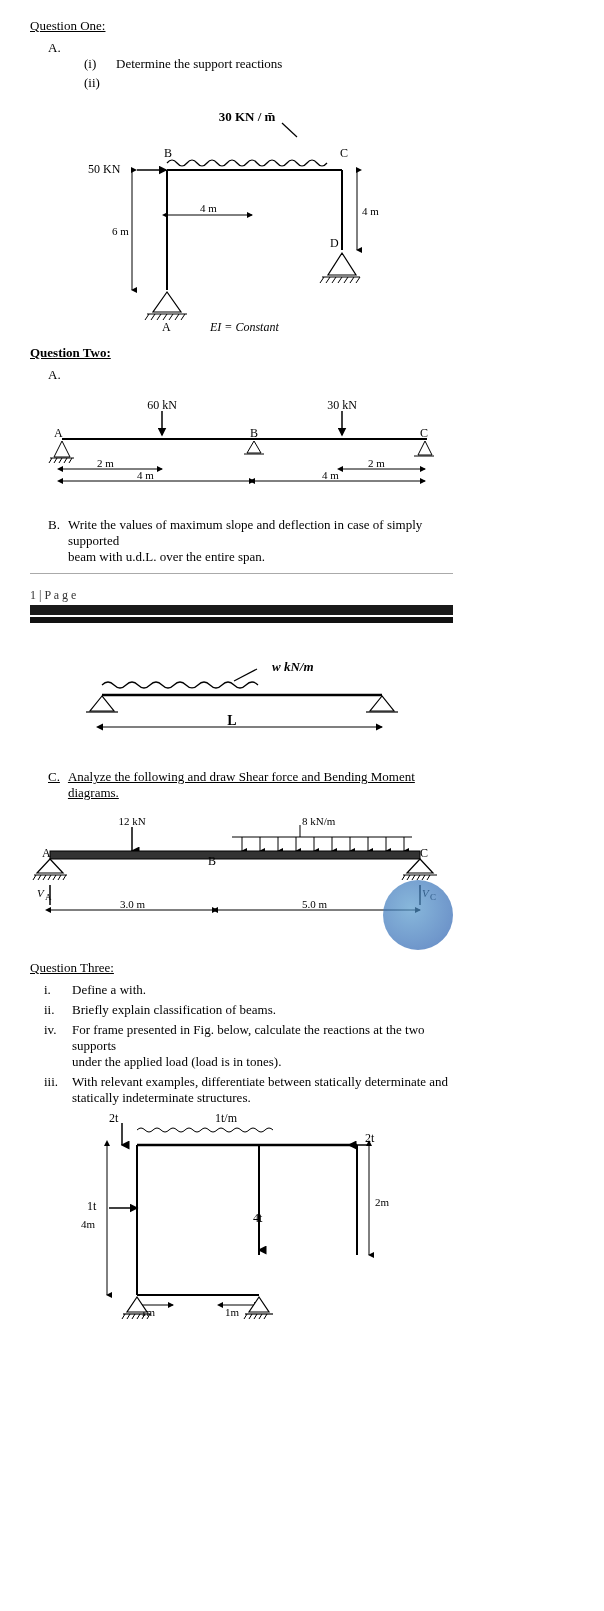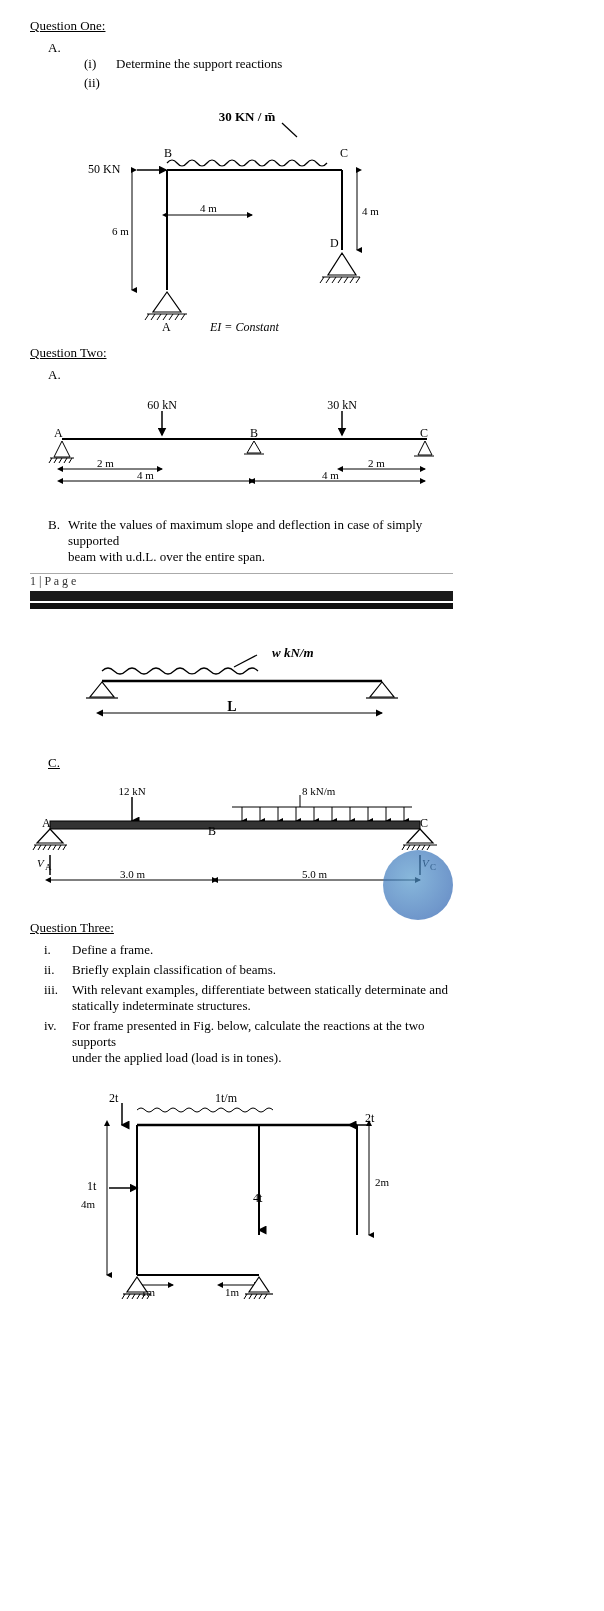--- a/index.html
+++ b/index.html
@@ -42,39 +42,40 @@
     .diagram-area {
       display: flex;
       justify-content: center;
       margin: 14px 0 10px 0;
     }
     .page-footer {
       font-size: 12px;
       color: #333;
       margin-top: 8px;
       border-top: 1px solid #aaa;
-      padding-top: 0;
+      padding-top: 14px;
     }
     .dark-separator {
       background: #1a1a1a;
       height: 10px;
       width: 100%;
       margin: 2px 0;
     }
     .section-b-label {
       display: flex;
       gap: 8px;
       margin-bottom: 6px;
     }
     .section-c-label {
       display: flex;
       gap: 8px;
       margin-bottom: 6px;
     }
     .question-three-section {
+      margin-top: 10px;
     }
     .q3-items {
       margin-left: 14px;
     }
     .q3-item {
       display: flex;
       gap: 8px;
       margin-bottom: 4px;
     }
     .q3-roman {
@@ -187,21 +188,21 @@
         <marker id="arrowD" markerWidth="6" markerHeight="6" refX="3" refY="5" orient="auto">
           <path d="M0,0 L3,6 L6,0 Z" fill="black"></path>
         </marker>
         <marker id="arrowU" markerWidth="6" markerHeight="6" refX="3" refY="1" orient="auto-start-reverse">
           <path d="M0,0 L3,6 L6,0 Z" fill="black"></path>
         </marker>
       </defs>
     </svg>
   </div>
 
-  <div class="question-header" style="">Question Two:</div>
+  <div class="question-header" style="font-weight:bold;">Question Two:</div>
 
   <div class="section-a">
     <div class="section-label">
       <span>A.</span>
     </div>
   </div>
 
   <div class="diagram-area">
     <svg width="420" height="110" viewBox="0 0 420 110">
       <defs>
@@ -302,20 +303,21 @@
         <line x1="304" y1="53" x2="336" y2="53" stroke="black" stroke-width="1.2"></line>
 
         <line x1="40" y1="68" x2="320" y2="68" stroke="black" stroke-width="1.2" marker-end="url(#arr3R)" marker-start="url(#arr3L)"></line>
         <text x="170" y="66" font-size="14" font-weight="bold" text-anchor="middle">L</text>
       </svg>
     </div>
 
     <div class="section-a" style="margin-top:10px;">
       <div class="section-c-label">
         <span>C.</span>
+        <span>Analyze the following and draw Shear force and Bending Moment diagrams.</span>
       </div>
     </div>
 
     <div class="diagram-area">
       <svg width="420" height="115" viewBox="0 0 420 115">
         <defs>
           <marker id="arr4D" markerWidth="6" markerHeight="6" refX="3" refY="5" orient="auto">
             <path d="M0,0 L3,6 L6,0 Z" fill="black"></path>
           </marker>
           <marker id="arr4R" markerWidth="6" markerHeight="6" refX="5" refY="3" orient="auto">
@@ -387,44 +389,44 @@
         <text x="270" y="93" font-size="11">5.0 m</text>
       </svg>
     </div>
   </div>
 
   <div class="question-three-section">
     <div class="question-header">Question Three:</div>
     <div class="q3-items">
       <div class="q3-item">
         <span class="q3-roman">i.</span>
-        <span>Define a frame.</span>
+        <span>Define a with.</span>
       </div>
       <div class="q3-item">
         <span class="q3-roman">ii.</span>
         <span>Briefly explain classification of beams.</span>
+      </div>
+      <div class="q3-item">
+        <span class="q3-roman">iv.</span>
+        <div>
+          <span>For frame presented in Fig. below, calculate the reactions at the two supports</span><br>
+          <span>under the applied load (load is in tones).</span>
+        </div>
       </div>
       <div class="q3-item">
         <span class="q3-roman">iii.</span>
         <div>
           <span>With relevant examples, differentiate between statically determinate and</span><br>
           <span>statically indeterminate structures.</span>
         </div>
       </div>
-      <div class="q3-item">
-        <span class="q3-roman">iv.</span>
-        <div>
-          <span>For frame presented in Fig. below, calculate the reactions at the two supports</span><br>
-          <span>under the applied load (load is in tones).</span>
-        </div>
-      </div>
-    </div>
-  </div>
-
-  <div class="diagram-area" style="margin-top:24px;text-align:center;">
+    </div>
+  </div>
+
+  <div class="diagram-area" style="margin-top:4px;text-align:center;">
     <svg width="350" height="230" viewBox="0 0 350 230">
       <defs>
         <marker id="arr5D" markerWidth="6" markerHeight="6" refX="3" refY="5" orient="auto">
           <path d="M0,0 L3,6 L6,0 Z" fill="black"></path>
         </marker>
         <marker id="arr5L" markerWidth="6" markerHeight="6" refX="1" refY="3" orient="auto-start-reverse">
           <path d="M0,0 L6,3 L0,6 Z" fill="black"></path>
         </marker>
         <marker id="arr5R" markerWidth="6" markerHeight="6" refX="5" refY="3" orient="auto">
           <path d="M0,0 L6,3 L0,6 Z" fill="black"></path>

